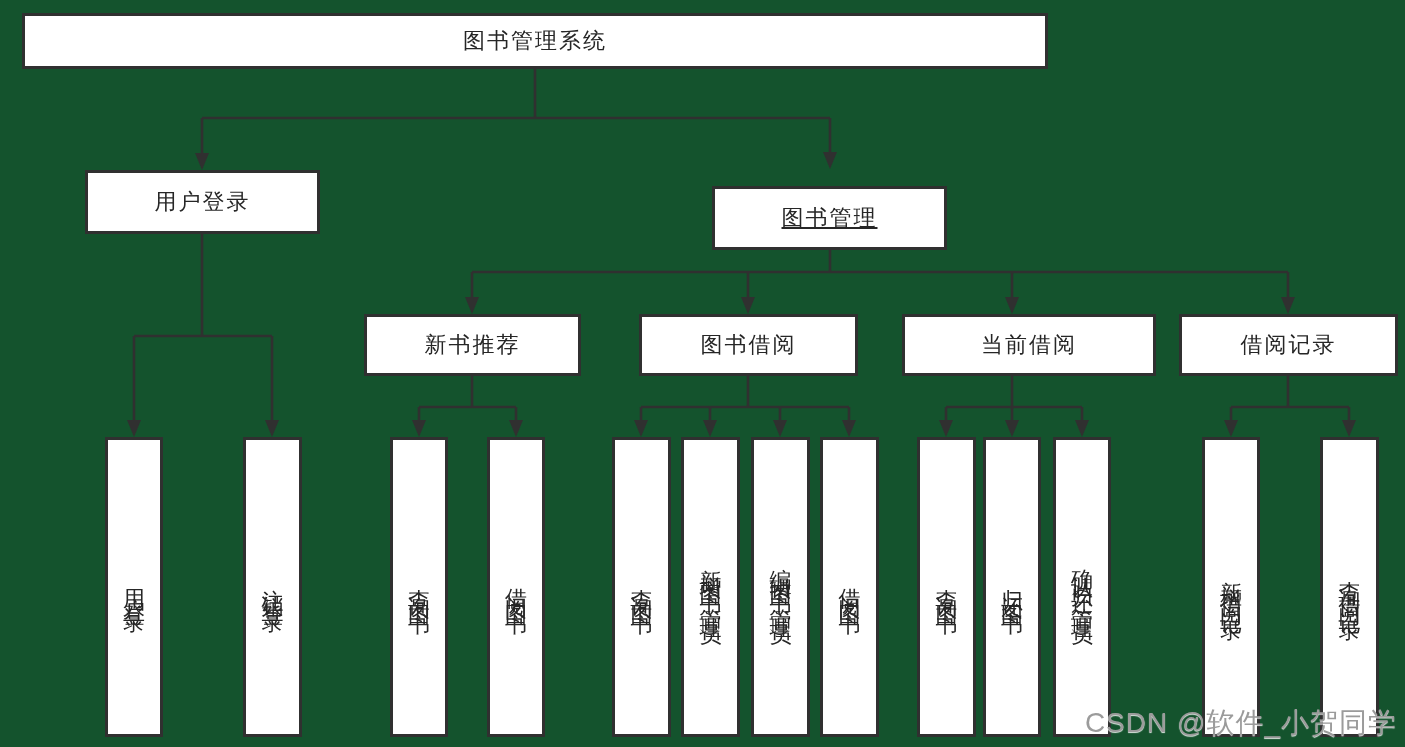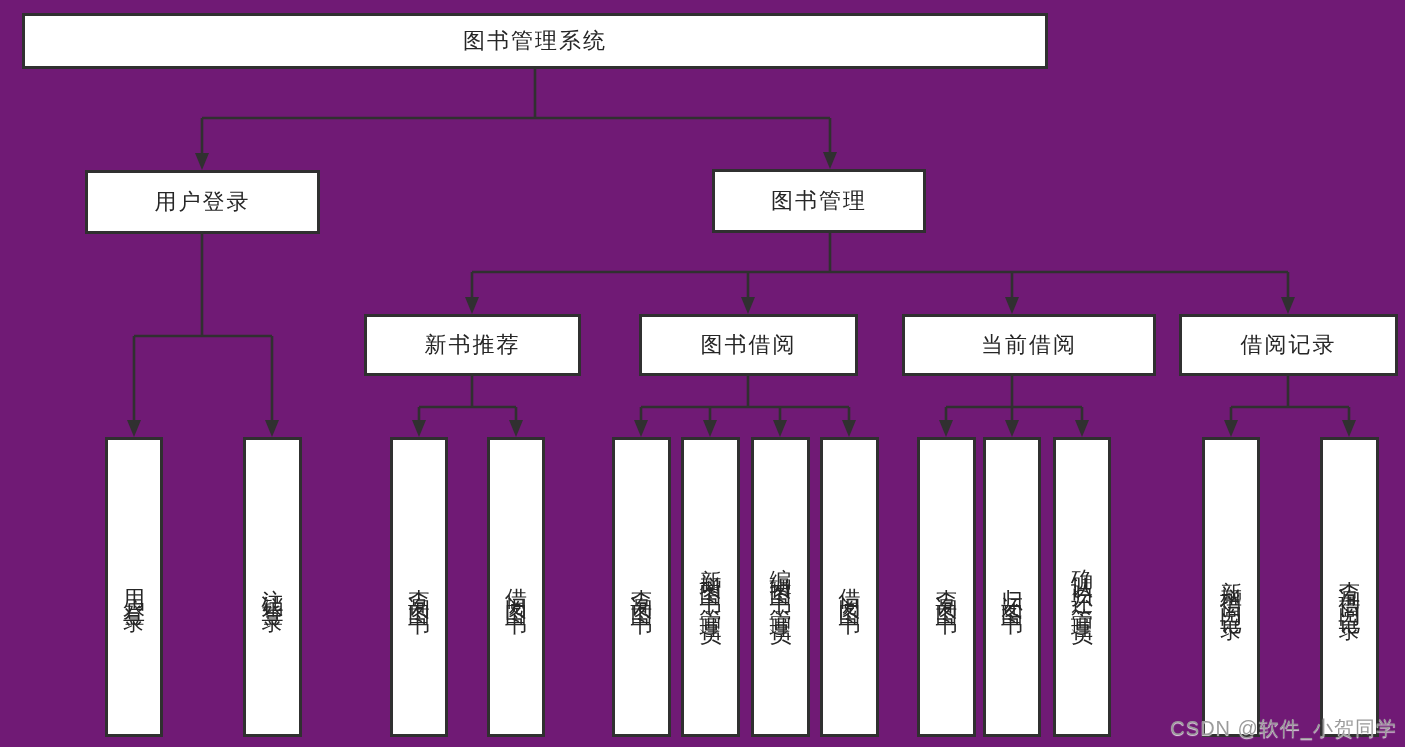--- a/index.html
+++ b/index.html
@@ -1,19 +1,19 @@
 <!DOCTYPE html>
 <html><head>
 <meta charset="utf-8">
 <style>
   html,body{margin:0;padding:0;background:#ffffff;}
   .canvas{
     position:relative;
     width:1405px;height:747px;
-    background:#701a75;
+    background:#14532d;
     font-family:"Liberation Sans",sans-serif;
     color:#262626;
     overflow:hidden;
   }
   .connectors{position:absolute;left:0;top:0;width:1405px;height:747px;}
   .box{
     position:absolute;
     box-sizing:border-box;
     border:3px solid #303030;
     background:#ffffff;
@@ -31,21 +31,21 @@
     writing-mode:vertical-rl;
     text-orientation:mixed;
     font-size:22px;
     letter-spacing:8px;
     line-height:1;
   }
   .watermark{
     position:absolute;
     right:8px;
     bottom:5px;
-    font-size:20px;
+    font-size:28px;
     letter-spacing:1px;
     color:#9b9b9b;
     text-shadow:0 1px 1px rgba(255,255,255,0.85);
     white-space:nowrap;
   }
 </style>
 </head>
 <body>
 
 <div class="canvas">
@@ -90,21 +90,21 @@
     </g>
   </svg>
 
   <div class="box" style="left:22px;top:13px;width:1026px;height:56px;">
     <span class="label">图书管理系统</span>
   </div>
 
   <div class="box" style="left:85px;top:170px;width:235px;height:64px;">
     <span class="label">用户登录</span>
   </div>
-  <div class="box" style="left:712px;top:169px;width:214px;height:64px;">
+  <div class="box" style="left:712px;top:186px;width:235px;height:64px;text-decoration:underline;">
     <span class="label">图书管理</span>
   </div>
 
   <div class="box" style="left:639px;top:314px;width:219px;height:62px;">
     <span class="label">图书借阅</span>
   </div>
   <div class="box" style="left:364px;top:314px;width:217px;height:62px;">
     <span class="label">新书推荐</span>
   </div>
   <div class="box" style="left:902px;top:314px;width:254px;height:62px;">

